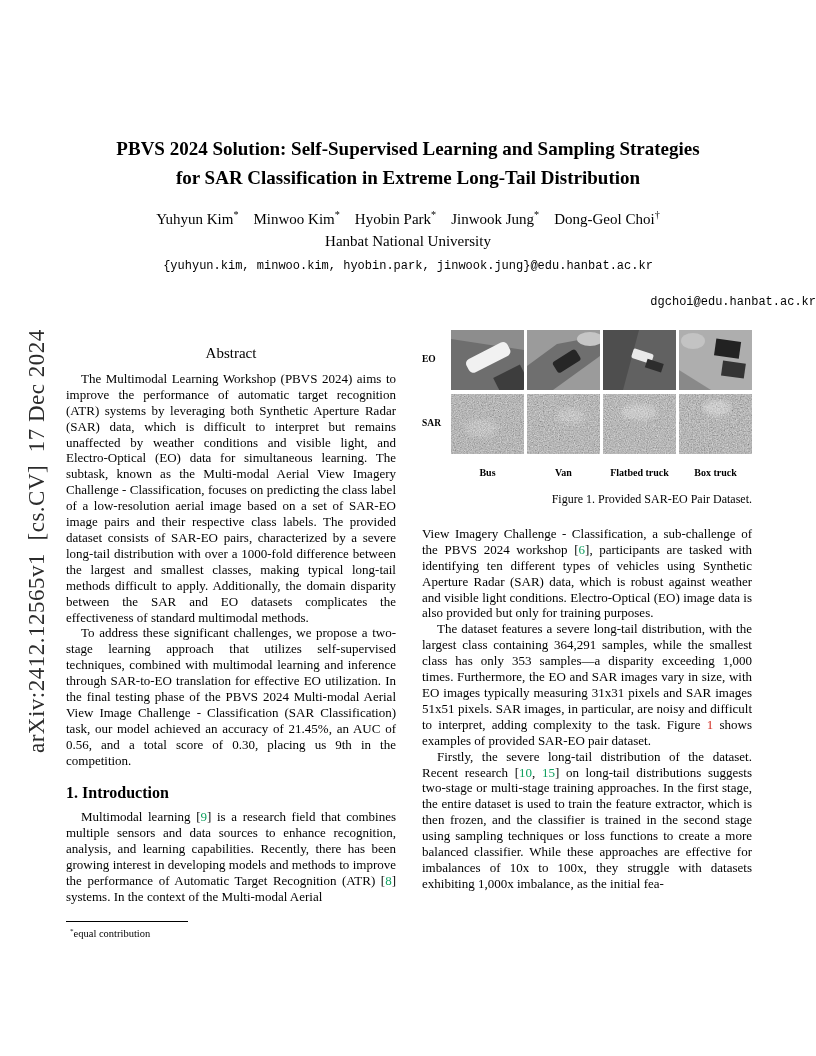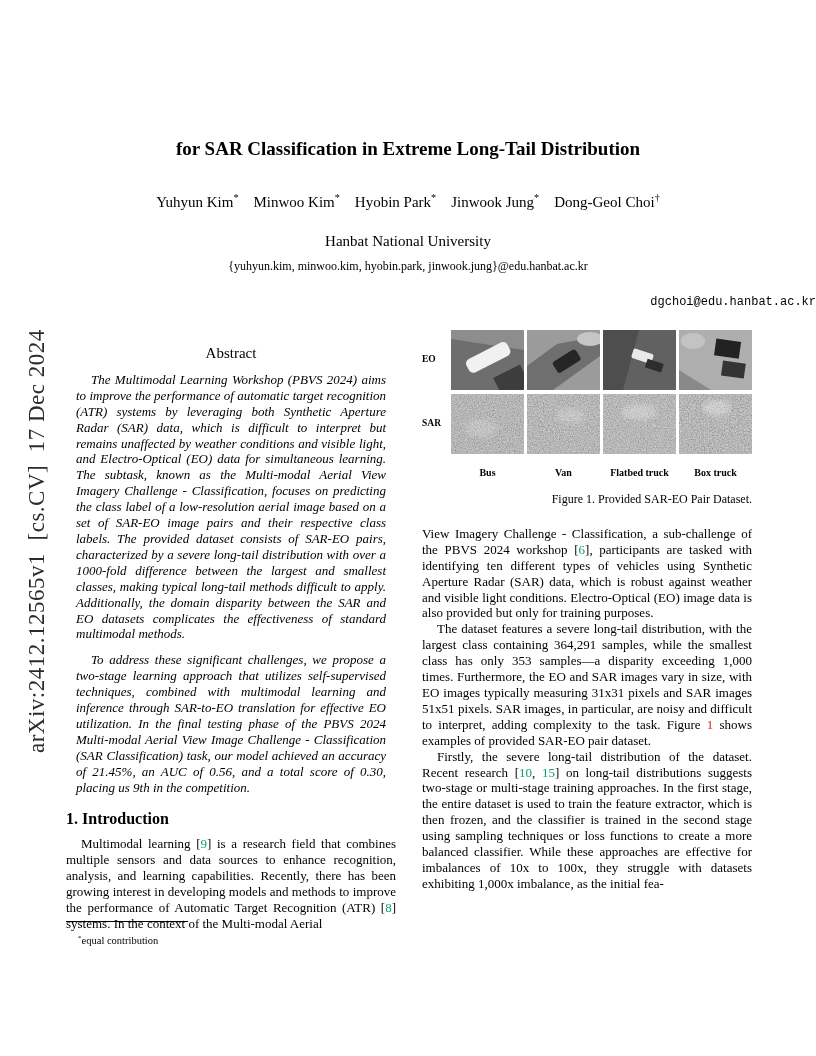--- a/index.html
+++ b/index.html
@@ -14,34 +14,34 @@
   .arxiv-strip span {
     display:inline-block; transform:rotate(-90deg); transform-origin:0 0;
     white-space:nowrap; font-size:23px; color:#2b2b2b; letter-spacing:0.5px;
   }
 
   
   .title {
     position:absolute; top:134px; left:78px; width:660px;
     text-align:center; font-size:19px; font-weight:bold; line-height:1.55;
   }
-  .authors { position:absolute; top:194px; left:0; width:816px; text-align:center; font-size:15px; }
+  .authors { position:absolute; top:211px; left:0; width:816px; text-align:center; font-size:15px; }
   .affiliation { position:absolute; top:233px; left:0; width:816px; text-align:center; font-size:15px; }
   .email1 { position:absolute; top:259px; left:0; width:816px; text-align:center;
-            font-family:Liberation Serif, serif; font-size:12px; }
+            font-family:Liberation Mono, monospace; font-size:12px; }
   .email2 { position:absolute; top:295px; left:0; width:816px; text-align:right;
             font-family:"Liberation Mono", monospace; font-size:12px; }
 
   
   .col { position:absolute; width:330px; font-size:13px; line-height:15.9px; text-align:justify; }
   .col-left  { left:66px;  top:346px; }
   .col-right { left:422px; top:330px; }
 
   .abstract-heading { text-align:center; font-weight:normal; font-size:15px; margin:0 0 9px 0; }
-  .abstract p { font-style:italic; margin:10px; }
+  .abstract p { margin:0; }
   .section-heading { font-weight:bold; font-size:16px; text-align:left; margin:16px 0 9px 0; }
   p.body-par { margin:0; }
   .indent { text-indent:15px; }
 
   .seg-cite { color:var(--cite, #0fa05f); }
   .seg-figref { color:var(--figref, #cf2b21); }
   .seg-bold { font-weight:normal; }
   .seg-sup { vertical-align:super; font-size:68%; line-height:0; }
 
   
@@ -51,21 +51,21 @@
     column-gap:3px; row-gap:4px; align-items:stretch;
   }
   .fig-rowlabel { display:flex; align-items:center; font-size:9.5px; font-weight:600; text-align:left; }
   .fig-collabel { text-align:center; font-size:10px; font-weight:bold; line-height:13px;margin-top:8px; }
   .tile { width:100%; height:60px; display:block; background:#777; }
   .fig-caption { text-align:right; font-size:12px; margin:13px 0 18px 0; text-indent:0; }
 
   
   .footnotes { position:absolute; left:66px; top:921px; width:330px; font-size:10.5px; line-height:14px; text-align:left; }
   .footnote-rule { width:122px; border:none; border-top:1px solid #000; margin:0 0 5px 0; }
-  .footnotes div { margin:12px; }
+  .footnotes div { margin:4px; }
 
   .hidden-defs { position:absolute; width:0; height:0; overflow:hidden; }
 </style>
 </head>
 <body>
 
 <svg class="hidden-defs" aria-hidden="true">
   <defs>
     <filter id="sarNoise1" x="0" y="0" width="100%" height="100%">
       <feTurbulence type="fractalNoise" baseFrequency="0.85" numOctaves="2" seed="2" result="n"></feTurbulence>
@@ -89,20 +89,21 @@
   </defs>
 </svg>
 
 <div class="page">
 
   <div class="arxiv-strip">
     <span>arXiv:2412.12565v1&nbsp;&nbsp;[cs.CV]&nbsp;&nbsp;17 Dec 2024</span>
   </div>
 
   <div class="title">
+    <div>PBVS 2024 Solution: Self-Supervised Learning and Sampling Strategies</div>
     <div>for SAR Classification in Extreme Long-Tail Distribution</div>
   </div>
 
   <div class="authors"><span>Yuhyun Kim</span><span class="seg-sup">*</span><span>&nbsp;&nbsp;&nbsp;&nbsp;</span><span>Minwoo Kim</span><span class="seg-sup">*</span><span>&nbsp;&nbsp;&nbsp;&nbsp;</span><span>Hyobin Park</span><span class="seg-sup">*</span><span>&nbsp;&nbsp;&nbsp;&nbsp;</span><span>Jinwook Jung</span><span class="seg-sup">*</span><span>&nbsp;&nbsp;&nbsp;&nbsp;</span><span>Dong-Geol Choi</span><span class="seg-sup">†</span></div>
   <div class="affiliation">Hanbat National University</div>
   <div class="email1">{yuhyun.kim, minwoo.kim, hyobin.park, jinwook.jung}@edu.hanbat.ac.kr</div>
   <div class="email2">dgchoi@edu.hanbat.ac.kr</div>
 
   <div class="col col-left">
     <div class="abstract">

